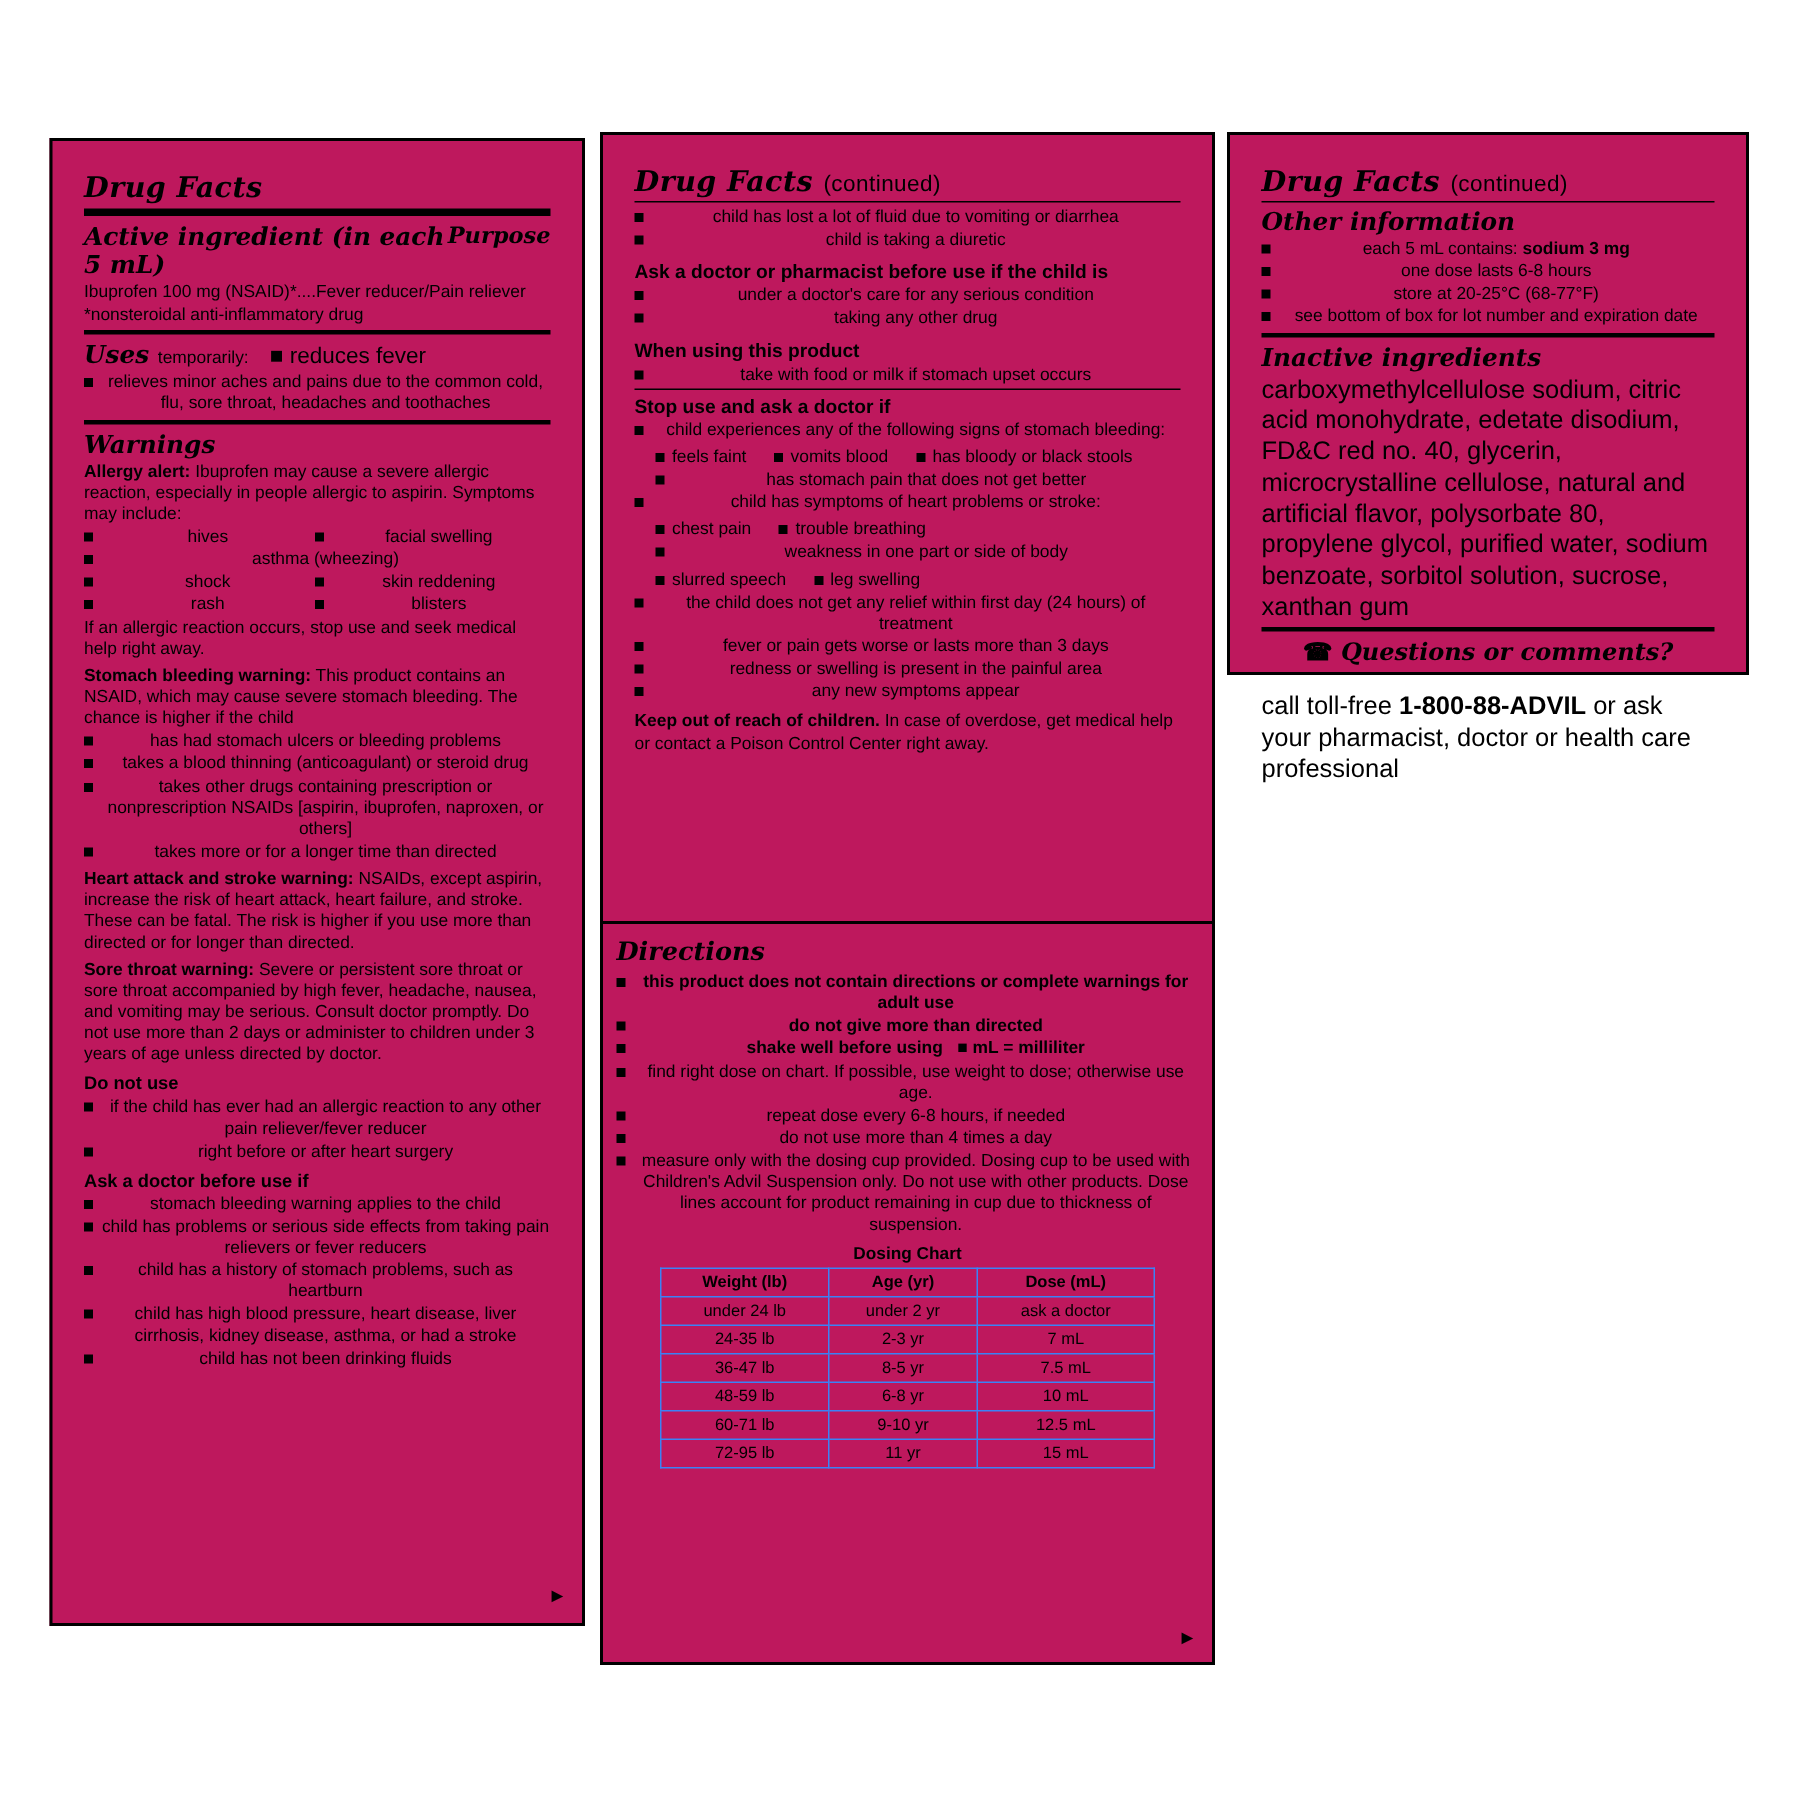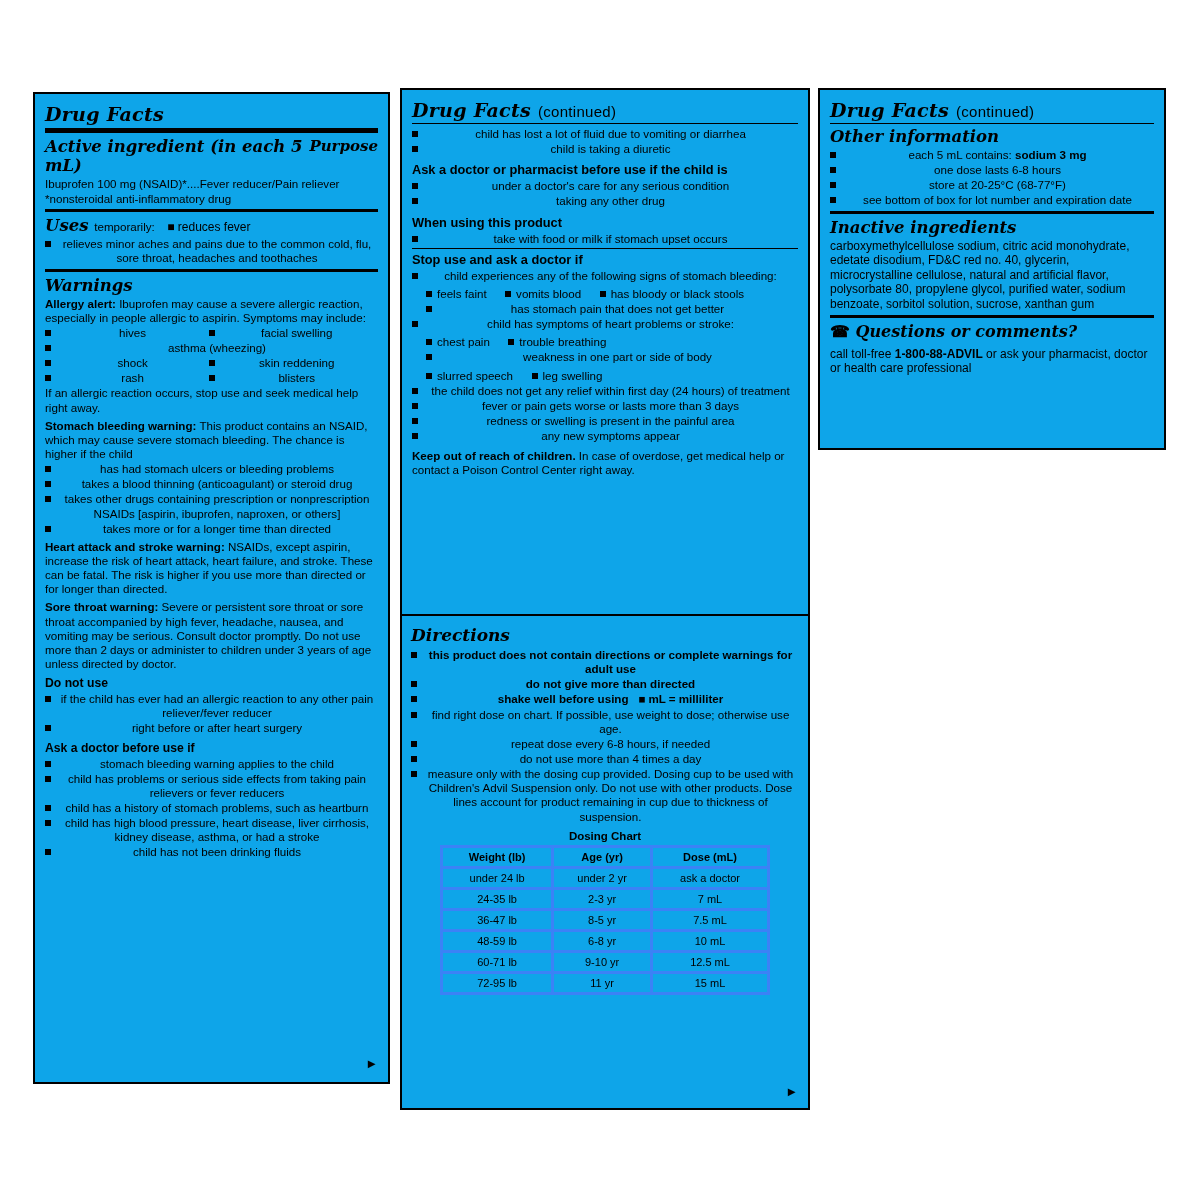--- a/index.html
+++ b/index.html
@@ -1,19 +1,19 @@
 <!DOCTYPE html>
 <html><head>
 <meta charset="utf-8">
 <style>
   html,body{margin:0;padding:0;background:#ffffff;}
   body{width:1200px;height:1200px;font-family:"Liberation Sans",sans-serif;color:#000;}
   .page{position:relative;width:1200px;height:1200px;}
 
-  .panel{position:absolute;border:2px solid #000;background:#0ea5e9;box-sizing:border-box;padding:1px;}
+  .panel{position:absolute;border:2px solid #000;background:#be185d;box-sizing:border-box;padding:12px;}
   .panel-inner{padding:6px 9px 8px 9px;}
 
   .col1{left:33px;top:92px;width:357px;height:992px;}
   .col2{left:400px;top:88px;width:410px;height:1022px;}
   .col3{left:818px;top:88px;width:348px;height:362px;}
 
   .dfTitle{font-family:"DejaVu Serif",serif;font-style:italic;font-weight:bold;font-size:19px;letter-spacing:.3px;margin:2px 0 1px 0;}
   .dfTitle .cont{font-family:"Liberation Sans",sans-serif;font-style:normal;font-weight:normal;font-size:15px;}
   .rule{border:none;border-top:1px solid #000;margin:2px 0 3px 0;}
   .thickrule{border:none;border-top:5px solid #000;margin:3px 0 4px 0;}
@@ -33,30 +33,30 @@
   .hdrbig{font-weight:bold;font-size:12.8px;margin:6px 0 2px 0;}
 
   .twocol{display:flex;flex-wrap:wrap;}
   .twocol li{width:46%;}
   .threecol li{display:inline-block;width:auto;margin-right:14px;}
 
   .dirHead{font-family:"DejaVu Serif",serif;font-style:italic;font-weight:bold;font-size:17px;margin:1px 0 3px 0;}
 
   .chartTitle{text-align:center;font-weight:bold;font-size:11.5px;margin:6px 0 3px 0;}
   table.dose{border-collapse:collapse;margin:0 auto;width:330px;font-size:11px;}
-  table.dose th,table.dose td{border:3px solid #3b82f6;text-align:center;padding:3px 2px;font-weight:normal;}
+  table.dose th,table.dose td{border:1px solid #3b82f6;text-align:center;padding:3px 2px;font-weight:normal;}
   table.dose th{font-weight:bold;}
 
   .arrow{position:absolute;font-size:13px;line-height:1;}
   .arrow1{right:10px;bottom:12px;}
   .arrow2{right:10px;bottom:10px;}
 
-  .phone{font-family:"DejaVu Serif",serif;font-style:italic;font-weight:bold;font-size:16px;margin:2px 0 6px 0;}
+  .phone{font-family:"DejaVu Serif",serif;font-style:italic;font-weight:bold;font-size:16px;margin:2px 0 16px 0;text-align:center;}
   .tel{font-style:normal;font-family:"Liberation Sans",sans-serif;}
-  .small{font-size:12px;line-height:1.22;}
+  .small{font-size:17px;line-height:1.22;}
 </style>
 </head>
 <body>
 
 <div class="page">
 
   <div class="panel col1">
     <div class="panel-inner">
       <div class="dfTitle">Drug Facts</div>
       <hr class="thickrule">
@@ -66,21 +66,21 @@
         <span>Active ingredient (in each 5 mL)</span>
       </div>
       <p>Ibuprofen 100 mg (NSAID)*....Fever reducer/Pain reliever</p>
       <p>*nonsteroidal anti-inflammatory drug</p>
 
       <hr class="medrule">
 
       <div class="sectionHead">
         <span>Uses</span>
         <span style="font-style:normal;font-weight:normal;font-family:'Liberation Sans',sans-serif;font-size:11.6px;">temporarily:</span>
-        <span style="font-style:normal;font-weight:normal;font-family:'Liberation Sans',sans-serif;font-size:12px;">&nbsp;&nbsp;■ <span>reduces fever</span></span>
+        <span style="font-style:normal;font-weight:normal;font-family:'Liberation Sans',sans-serif;font-size:15px;">&nbsp;&nbsp;■ <span>reduces fever</span></span>
       </div>
       <ul>
         <li>relieves minor aches and pains due to the common cold, flu, sore throat, headaches and toothaches</li>
       </ul>
 
       <hr class="medrule">
 
       <div class="sectionHead">Warnings</div>
 
       <p><span class="b">Allergy alert:</span> <span>Ibuprofen may cause a severe allergic reaction, especially in people allergic to aspirin. Symptoms may include:</span></p>

